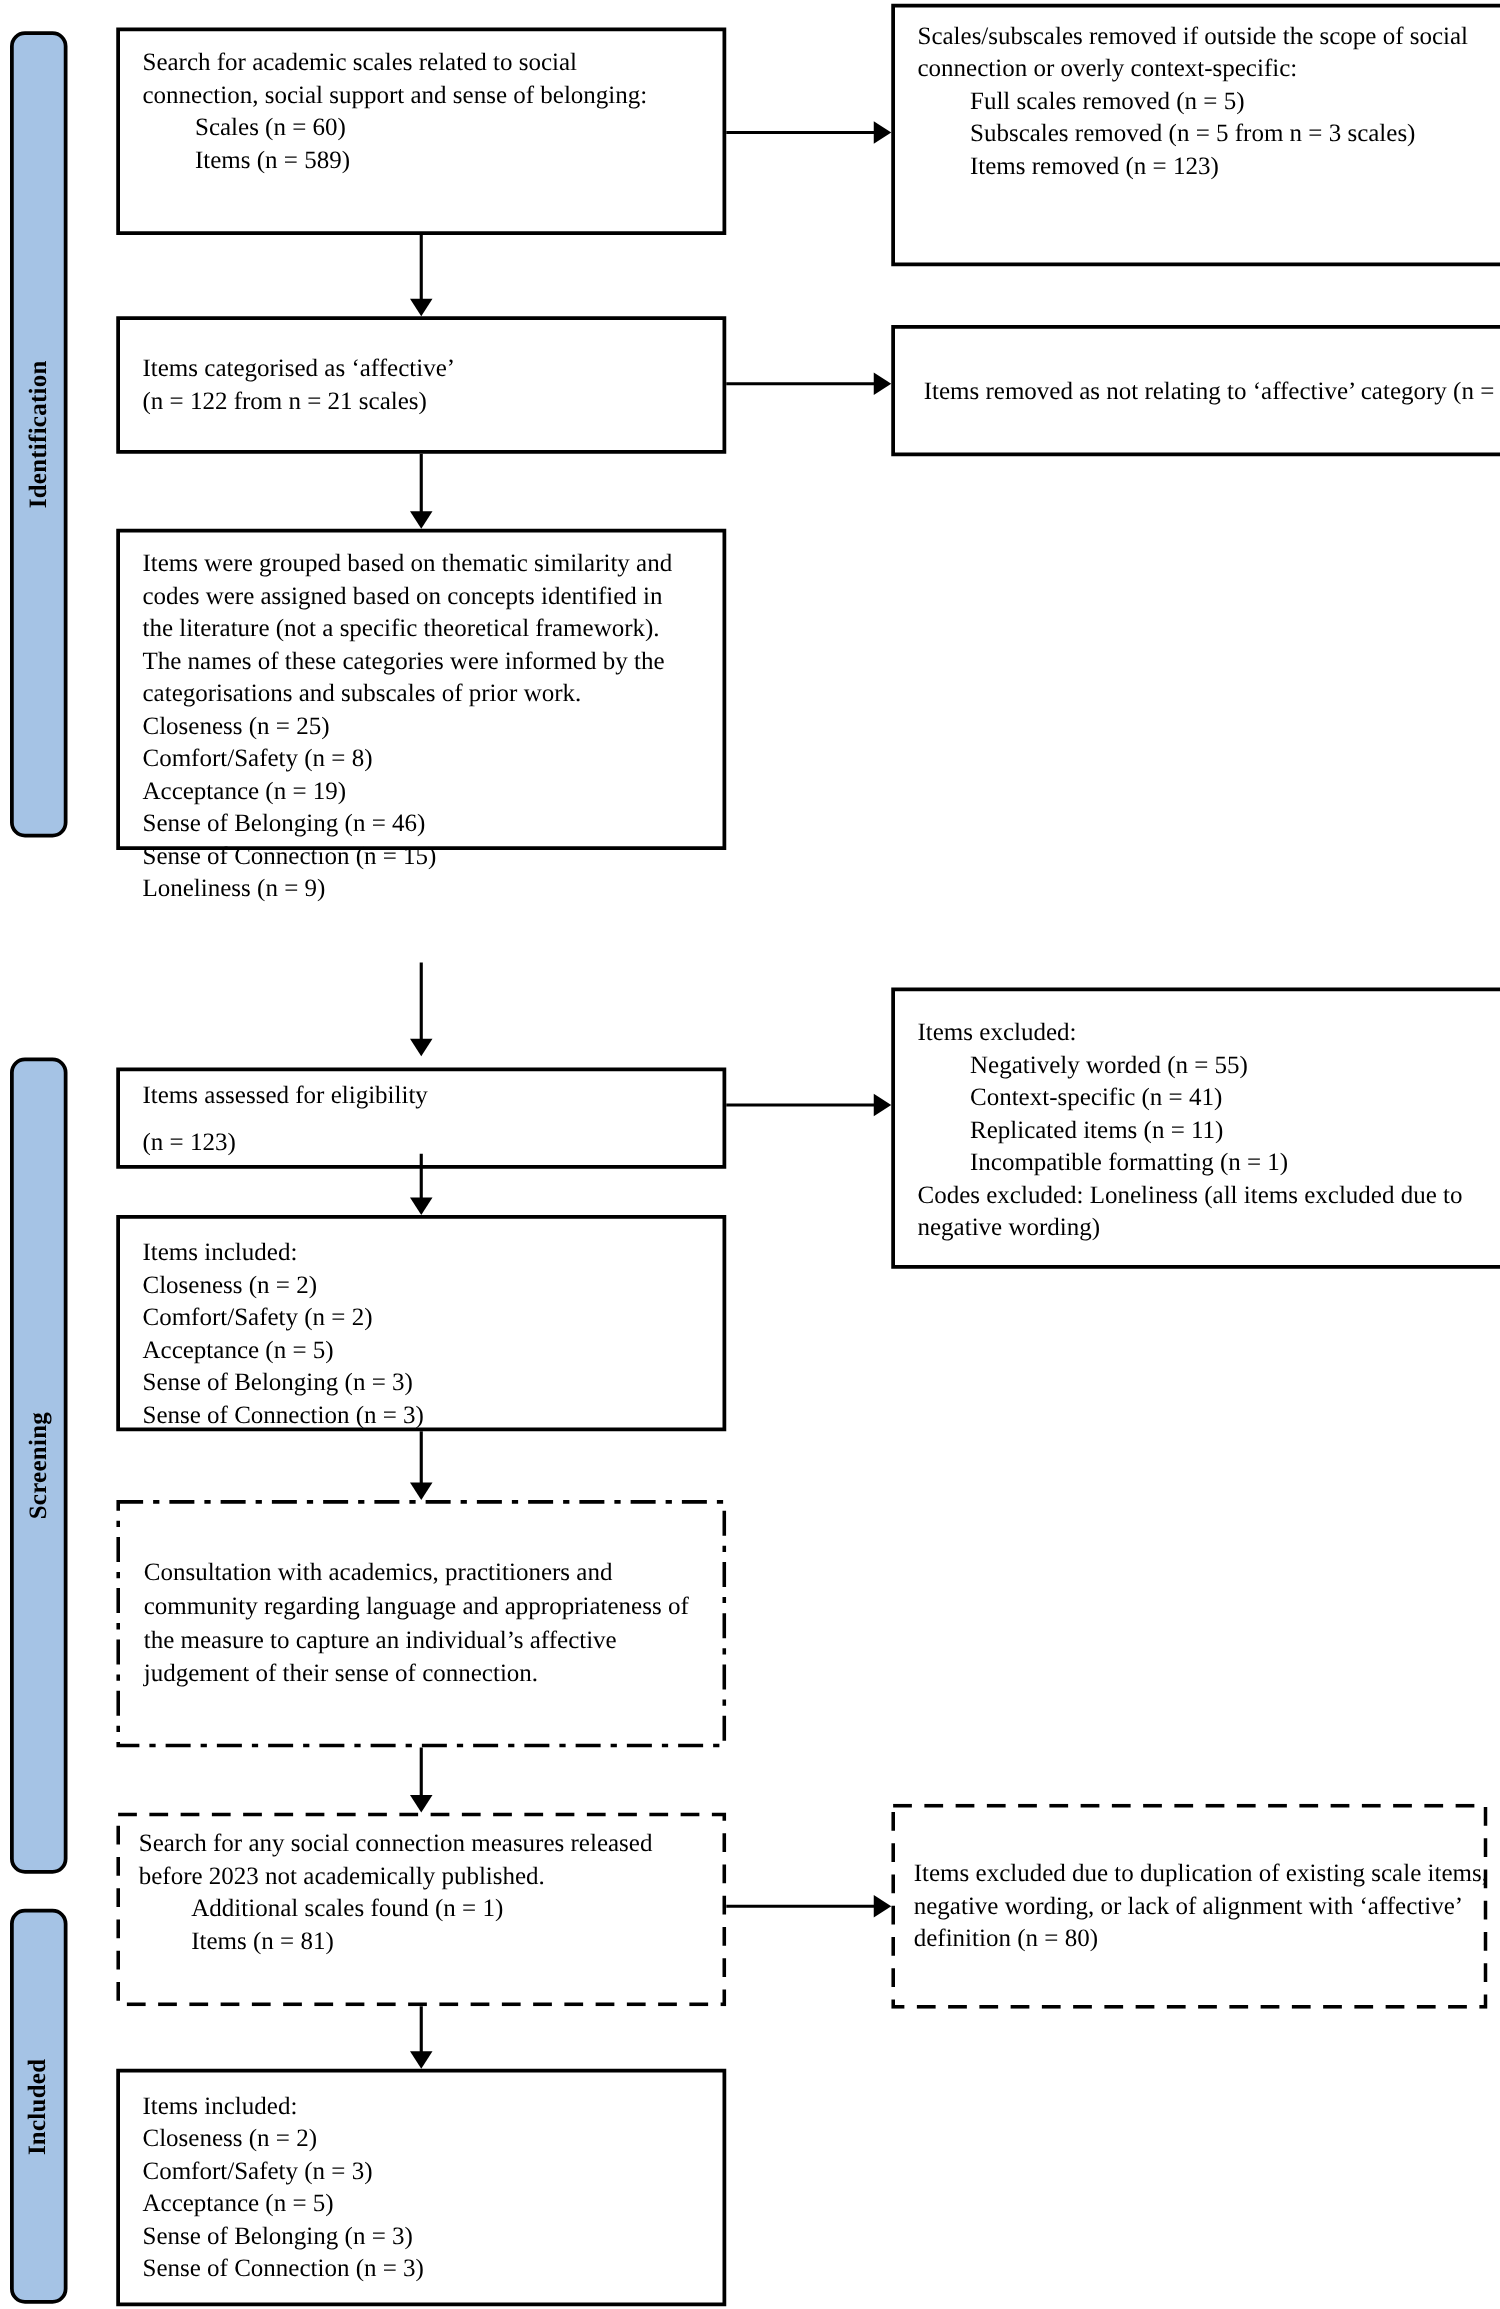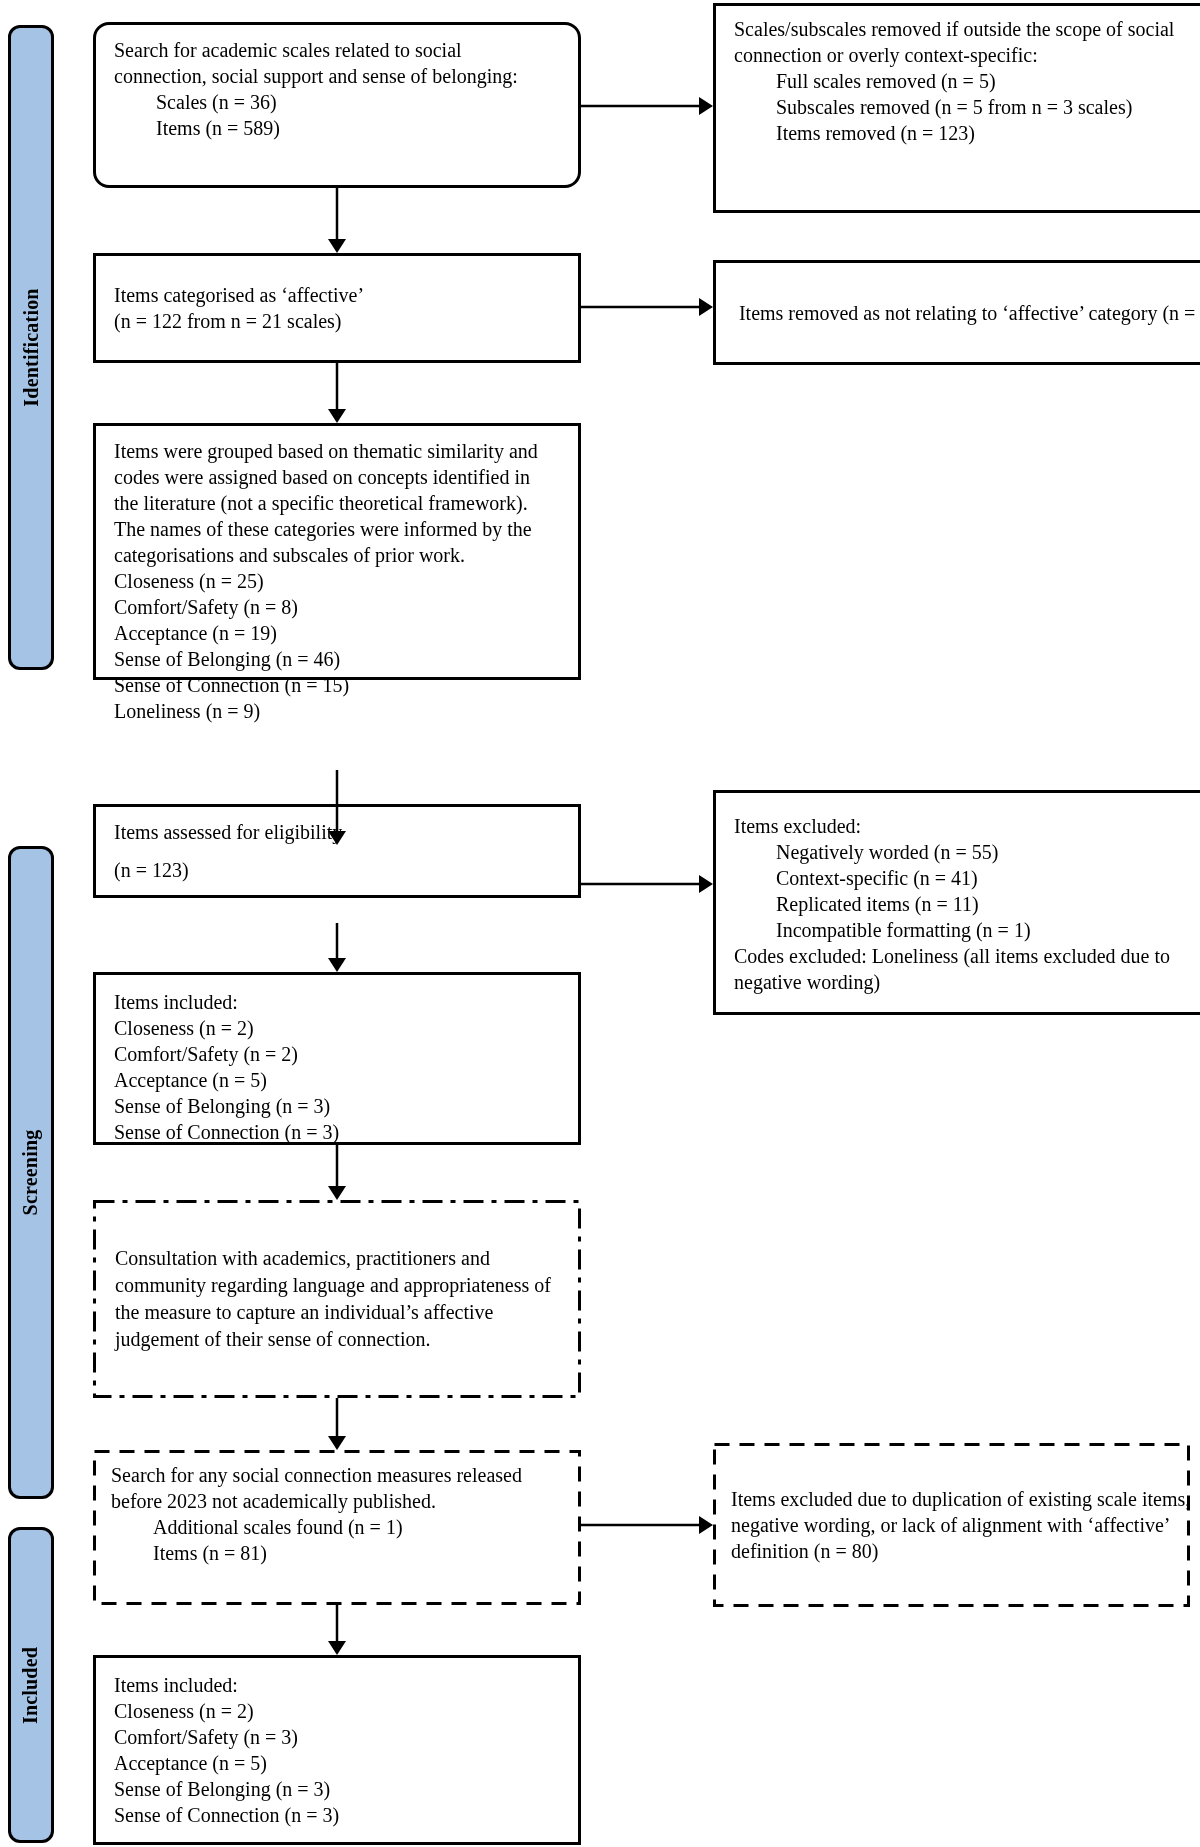--- a/index.html
+++ b/index.html
@@ -55,42 +55,42 @@
   <div class="stage" style="top:25px;height:645px;">
     <span class="stage-label">Identification</span>
   </div>
   <div class="stage" style="top:846px;height:653px;">
     <span class="stage-label">Screening</span>
   </div>
   <div class="stage" style="top:1527px;height:316px;">
     <span class="stage-label">Included</span>
   </div>
 
-  <div class="box col-left solid" style="top:22px;height:166px;border-radius:16px;">
+  <div class="box col-left solid" style="top:22px;height:166px;">
     <div class="line">Search for academic scales related to social connection, social support and sense of belonging:</div>
-    <div class="line indent">Scales (n = 36)</div>
+    <div class="line indent">Scales (n = 60)</div>
     <div class="line indent">Items (n = 589)</div>
   </div>
 
   <div class="box col-left solid vcenter" style="top:253px;height:110px;">
     <div class="line">Items categorised as ‘affective’</div>
     <div class="line">(n = 122 from n = 21 scales)</div>
   </div>
 
   <div class="box col-left solid" style="top:423px;height:257px;">
     <div class="line">Items were grouped based on thematic similarity and codes were assigned based on concepts identified in the literature (not a specific theoretical framework). The names of these categories were informed by the categorisations and subscales of prior work.</div>
     <div class="line">Closeness (n = 25)</div>
     <div class="line">Comfort/Safety (n = 8)</div>
     <div class="line">Acceptance (n = 19)</div>
     <div class="line">Sense of Belonging (n = 46)</div>
     <div class="line">Sense of Connection (n = 15)</div>
     <div class="line">Loneliness (n = 9)</div>
   </div>
 
-  <div class="box col-left solid vcenter" style="top:804px;height:94px;gap:12px;">
+  <div class="box col-left solid vcenter" style="top:854px;height:81px;gap:12px;">
     <div class="line">Items assessed for eligibility</div>
     <div class="line">(n = 123)</div>
   </div>
 
   <div class="box col-left solid" style="top:972px;height:173px;padding-top:14px;">
     <div class="line">Items included:</div>
     <div class="line">Closeness (n = 2)</div>
     <div class="line">Comfort/Safety (n = 2)</div>
     <div class="line">Acceptance (n = 5)</div>
     <div class="line">Sense of Belonging (n = 3)</div>

